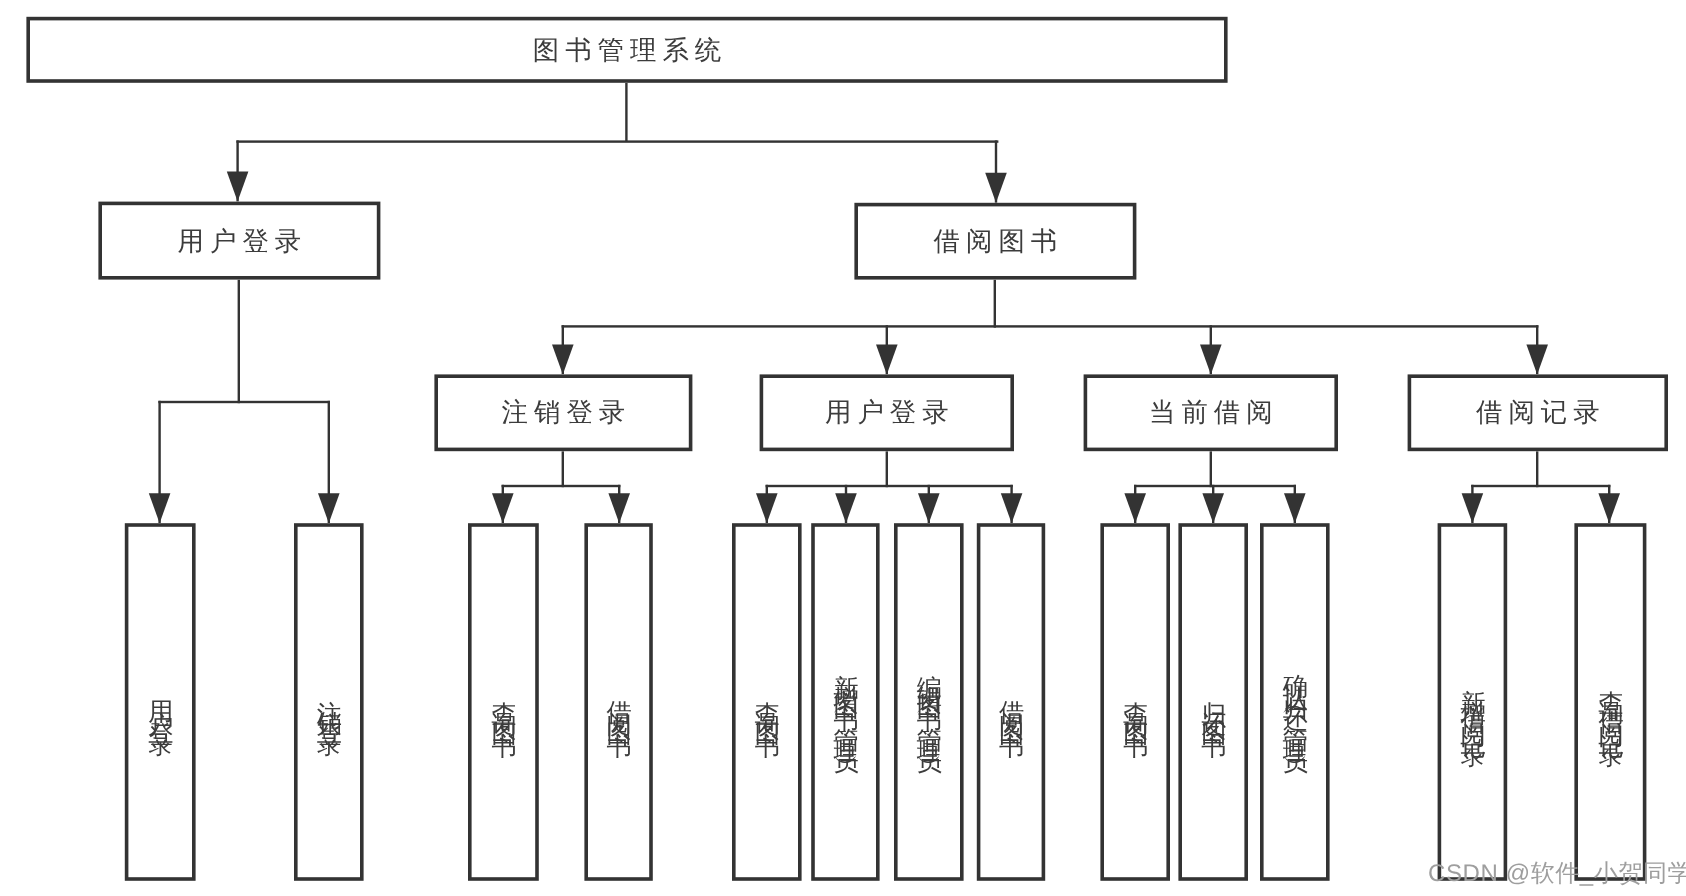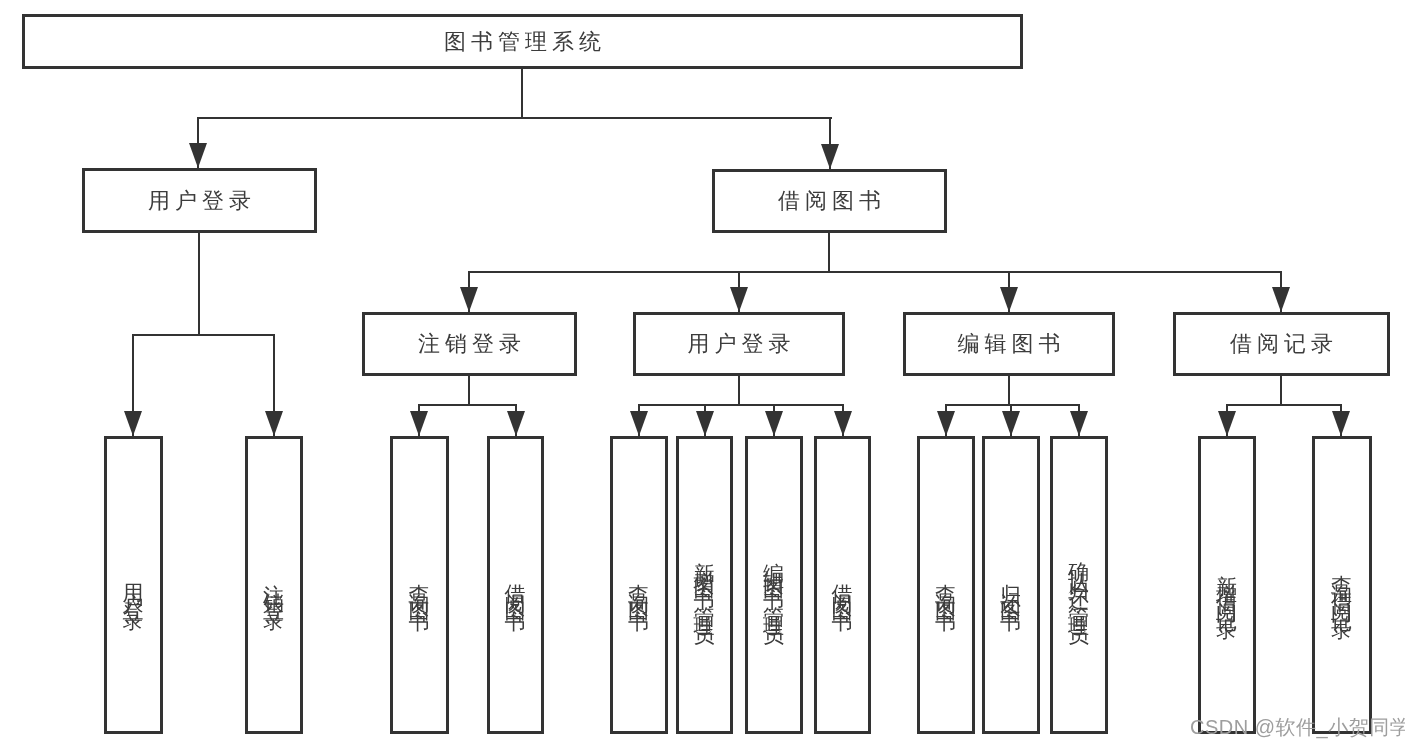--- a/index.html
+++ b/index.html
@@ -118,21 +118,21 @@
   <div class="vline" style="left:1280px; top:271px; height:41px;"></div>
   <div class="arrow" style="left:1272px; top:287px;"></div>
 
   <div class="box" style="left:362px; top:312px; width:215px; height:64px;">
     <span class="hlabel">注销登录</span>
   </div>
   <div class="box" style="left:633px; top:312px; width:212px; height:64px;">
     <span class="hlabel">用户登录</span>
   </div>
   <div class="box" style="left:903px; top:312px; width:212px; height:64px;">
-    <span class="hlabel">编辑图书</span>
+    <span class="hlabel">当前借阅</span>
   </div>
   <div class="box" style="left:1173px; top:312px; width:217px; height:64px;">
     <span class="hlabel">借阅记录</span>
   </div>
 
   <div class="vline" style="left:468px; top:376px; height:30px;"></div>
   <div class="hline" style="left:418px; top:404px; width:99px;"></div>
   <div class="vline" style="left:418px; top:404px; height:32px;"></div>
   <div class="arrow" style="left:410px; top:411px;"></div>
   <div class="vline" style="left:515px; top:404px; height:32px;"></div>

